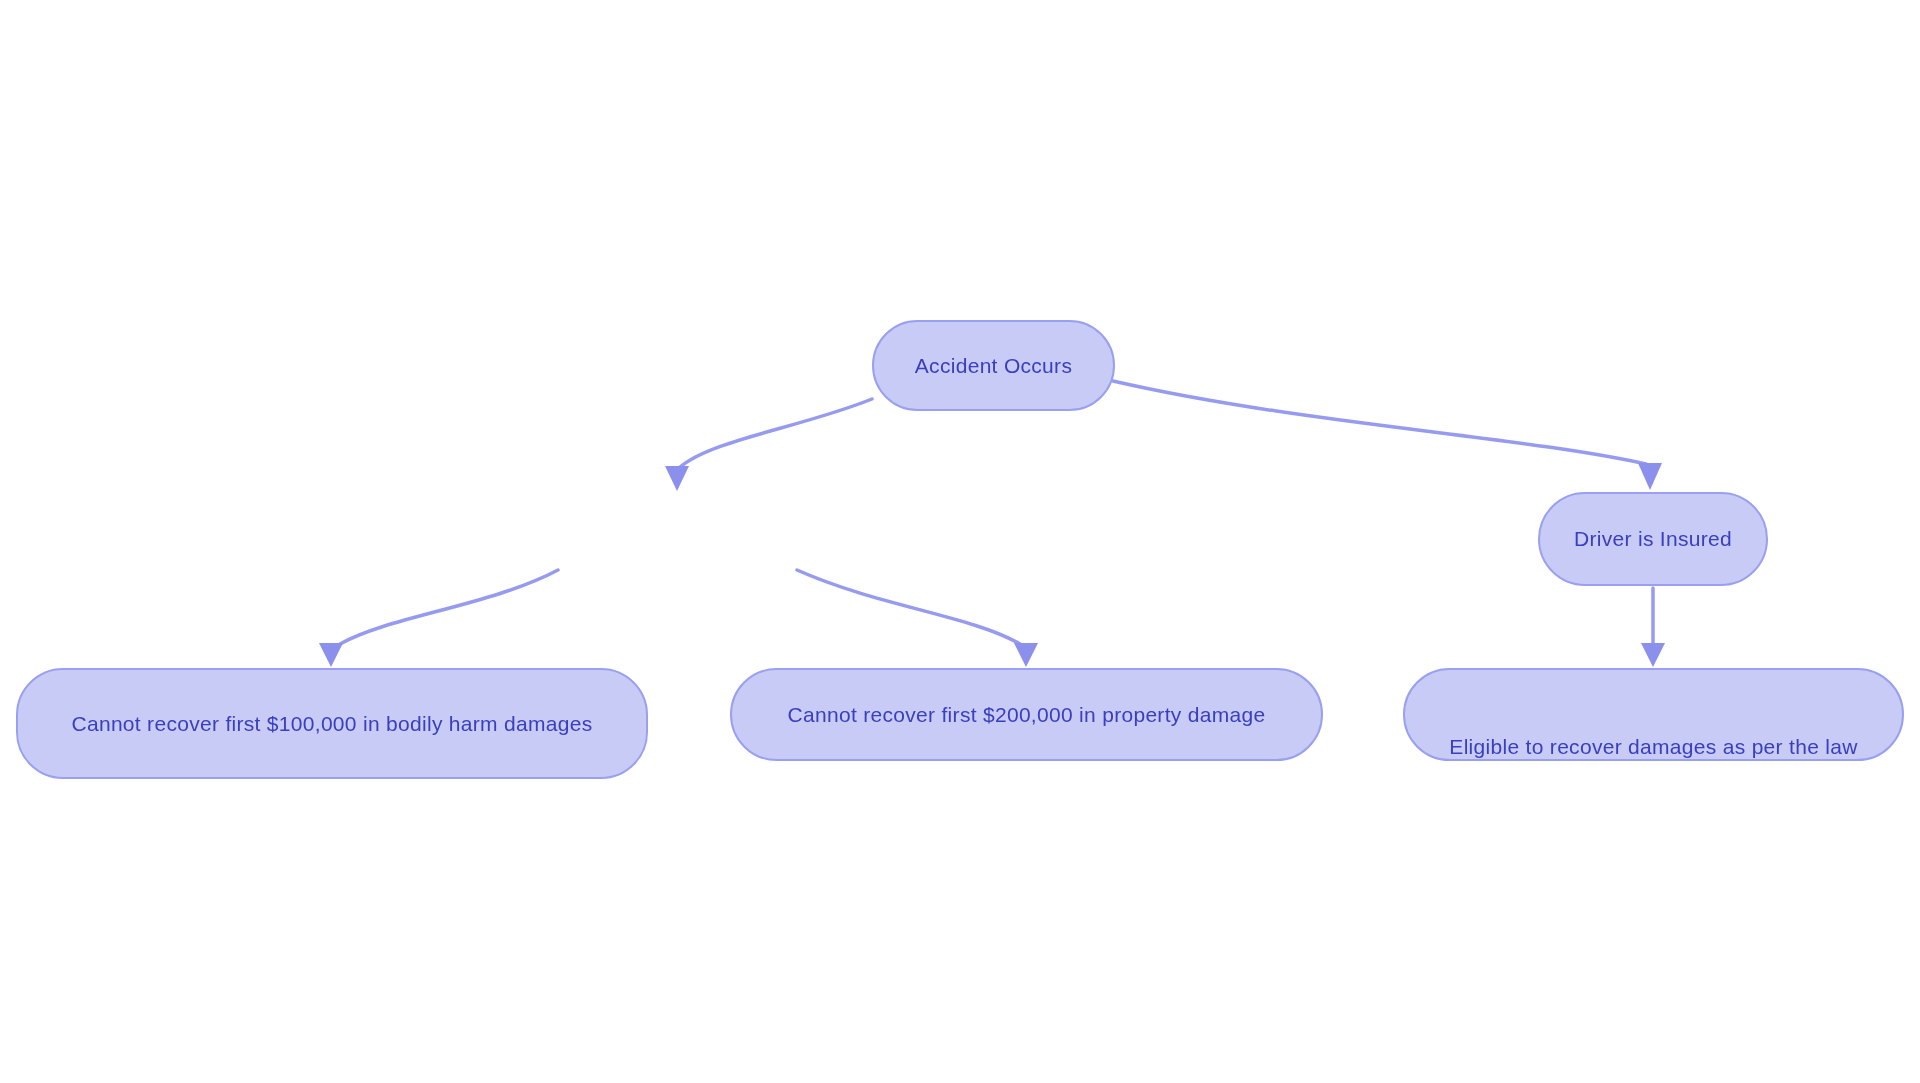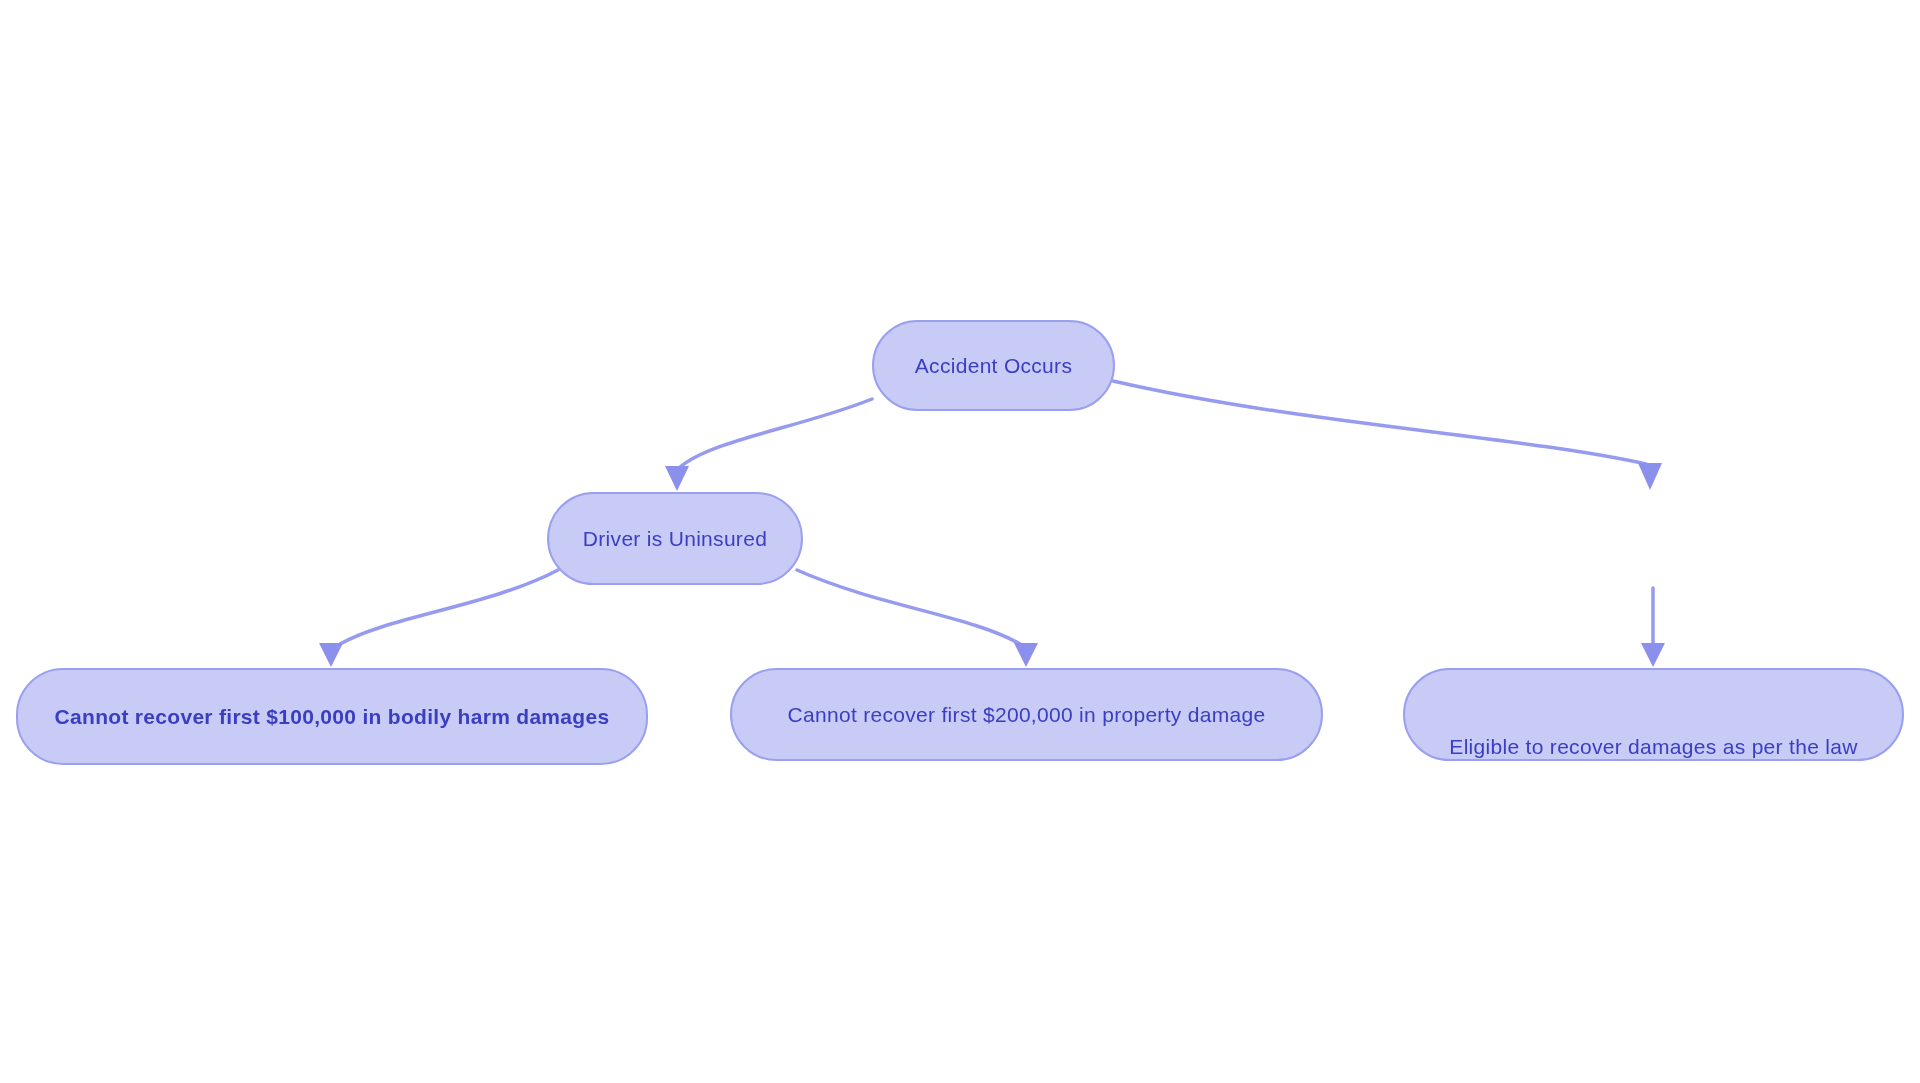--- a/index.html
+++ b/index.html
@@ -45,21 +45,21 @@
     color: var(--node-text, #3a3ec0);
     font-size: 21px;
     letter-spacing: 0.3px;
     text-align: center;
     white-space: nowrap;
   }
   
   .node-accident  { left: 872px;  top: 320px; width: 243px; height: 91px; }
   .node-uninsured { left: 547px;  top: 492px; width: 256px; height: 93px; }
   .node-insured   { left: 1538px; top: 492px; width: 230px; height: 94px; }
-  .node-bodily    { left: 16px;   top: 668px; width: 632px; height: 97px; font-weight: bold; }
+  .node-bodily    { left: 16px;   top: 668px; width: 632px; height: 111px; }
   .node-property  { left: 730px;  top: 668px; width: 593px; height: 93px; }
   .node-eligible  { left: 1403px; top: 668px; width: 501px; height: 93px; align-items: flex-end; }
 </style>
 </head>
 <body>
 
 <div class="canvas">
 
   <svg class="edge-layer" viewBox="0 0 1920 1083" xmlns="http://www.w3.org/2000/svg">
 
@@ -76,24 +76,24 @@
     <path class="arrowhead" d="M 1014 643 L 1038 643 L 1026 667 Z"></path>
 
     <path class="edge-line" d="M 1653 588 L 1653 644"></path>
     <path class="arrowhead" d="M 1641 643 L 1665 643 L 1653 667 Z"></path>
   </svg>
 
   <div class="node node-accident">
     <span>Accident Occurs</span>
   </div>
 
-  <div class="node node-uninsured">
-    <span>Driver is Uninsured</span>
+
+  <div class="node node-insured">
+    <span>Driver is Insured</span>
   </div>
-
 
   <div class="node node-bodily">
     <span>Cannot recover first $100,000 in bodily harm damages</span>
   </div>
 
   <div class="node node-property">
     <span>Cannot recover first $200,000 in property damage</span>
   </div>
 
   <div class="node node-eligible">

